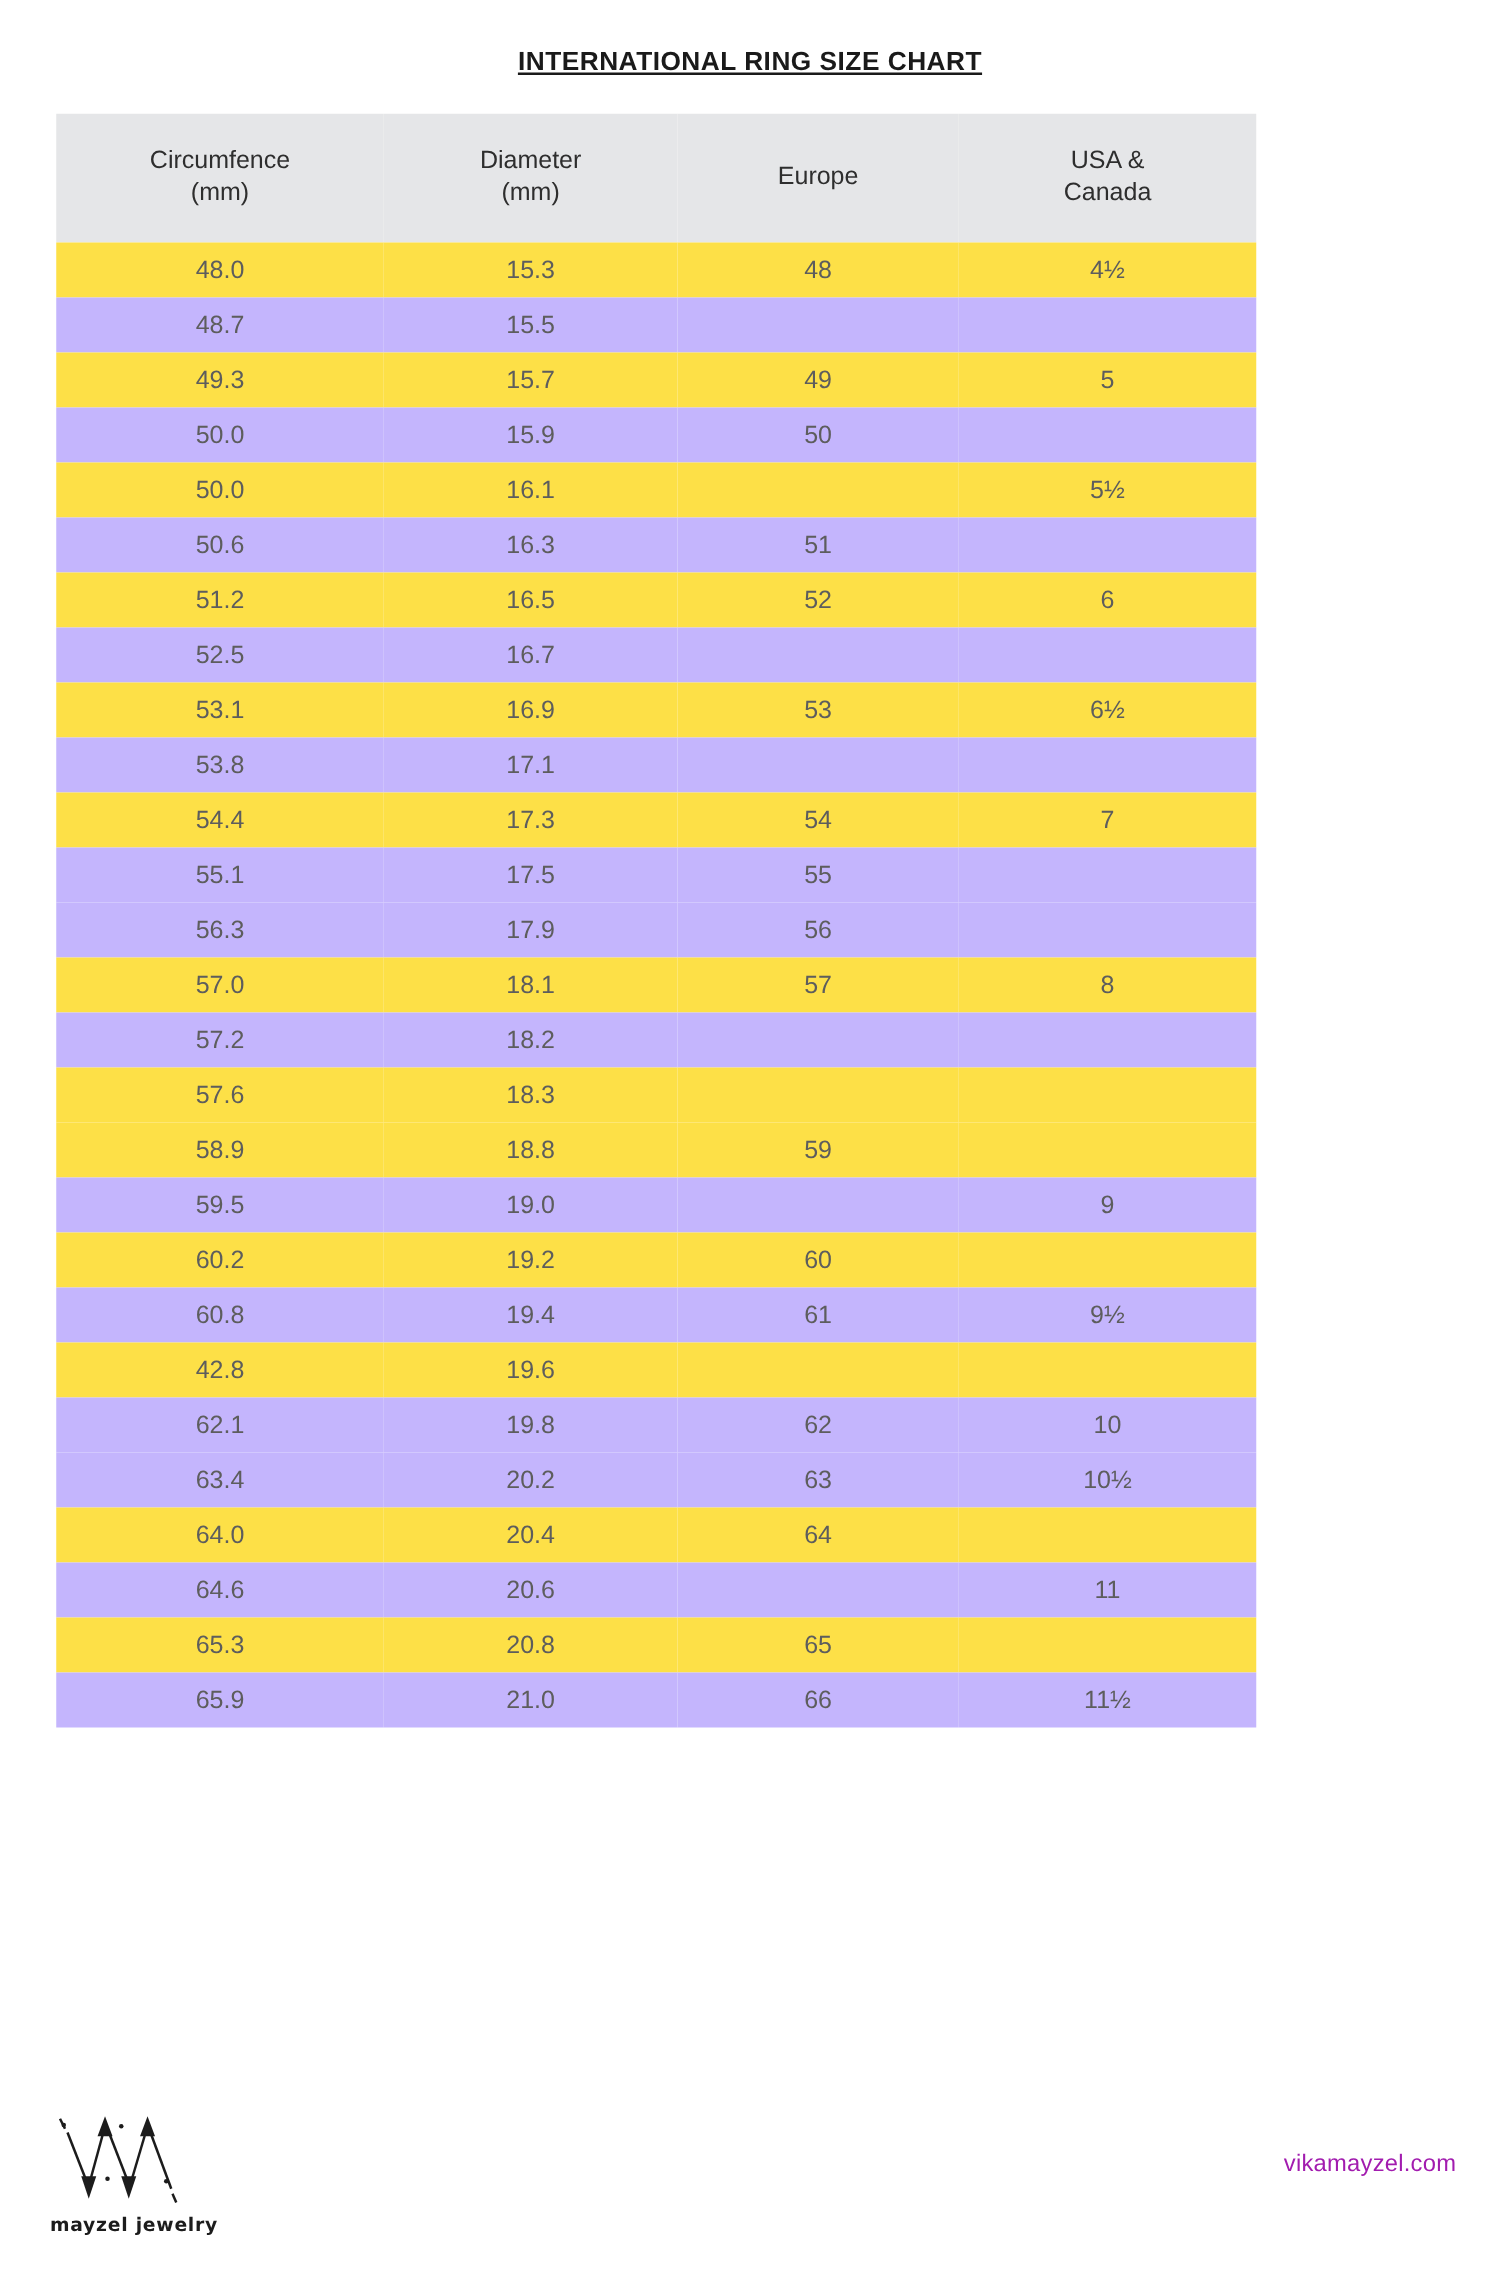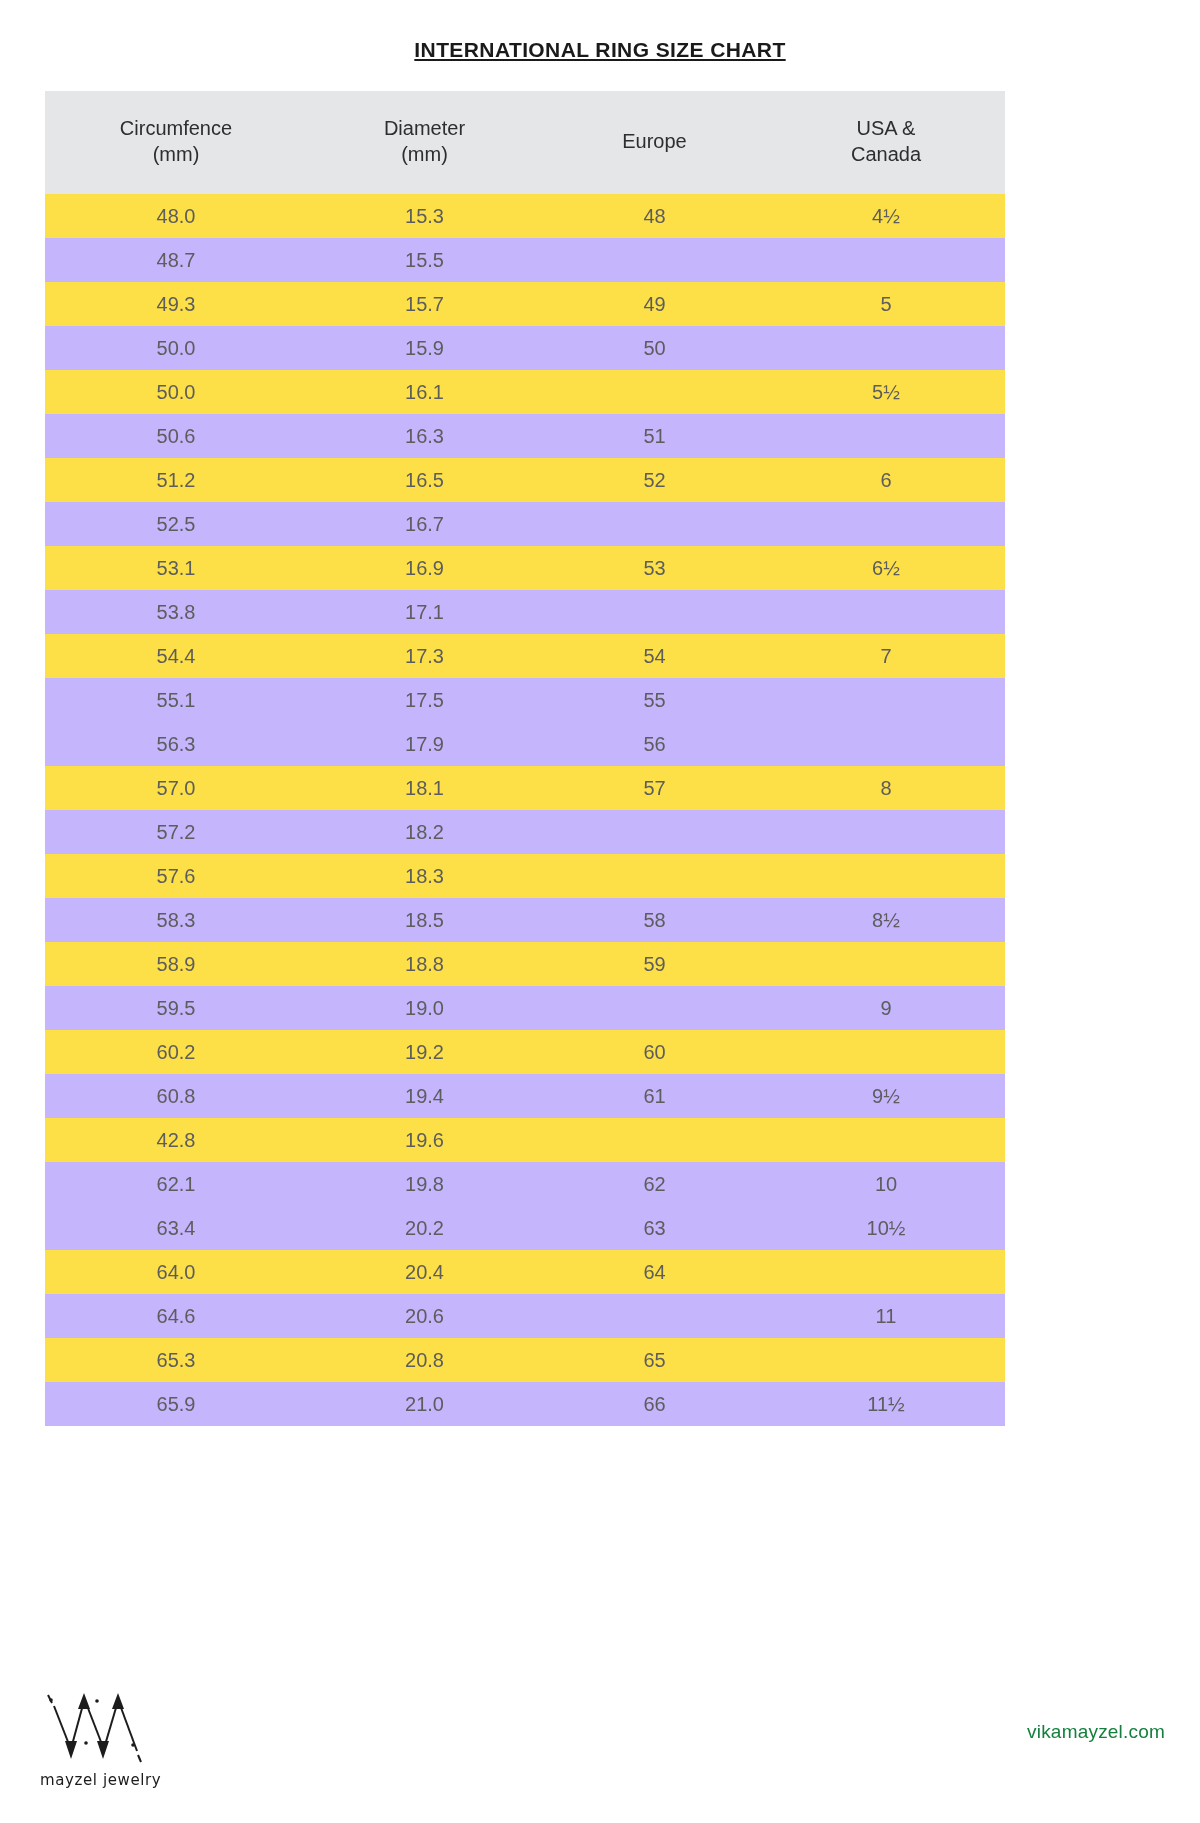--- a/index.html
+++ b/index.html
@@ -87,20 +87,21 @@
     right: 0;
     bottom: 0;
     height: 220px;
   }
 
   .logo-block {
     position: absolute;
     left: 34px;
     bottom: 34px;
     width: 170px;
+    font-weight: bold;
   }
 
   .logo-mark {
     width: 140px;
     height: 78px;
     display: block;
   }
 
   .logo-word {
     font-family: "DejaVu Sans", sans-serif;
@@ -110,21 +111,21 @@
     margin-top: 4px;
     margin-left: 6px;
     white-space: nowrap;
   }
 
   .site-url {
     position: absolute;
     right: 35px;
     bottom: 80px;
     font-size: 19px;
-    color: #15803d;
+    color: #a21caf;
     letter-spacing: 0.2px;
   }
 </style>
 </head>
 <body>
 
 <div class="page">
 
   <div class="chart-title">INTERNATIONAL RING SIZE CHART</div>
 
@@ -246,26 +247,20 @@
             <td>18.2</td>
             <td></td>
             <td></td>
           </tr>
           <tr class="row-plain">
             <td>57.6</td>
             <td>18.3</td>
             <td></td>
             <td></td>
           </tr>
-          <tr class="row-alt">
-            <td>58.3</td>
-            <td>18.5</td>
-            <td>58</td>
-            <td>8½</td>
-          </tr>
           <tr class="row-plain">
             <td>58.9</td>
             <td>18.8</td>
             <td>59</td>
             <td></td>
           </tr>
           <tr class="row-alt">
             <td>59.5</td>
             <td>19.0</td>
             <td></td>

